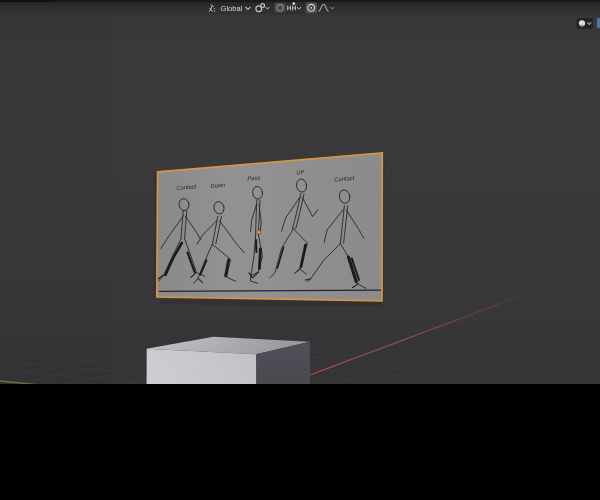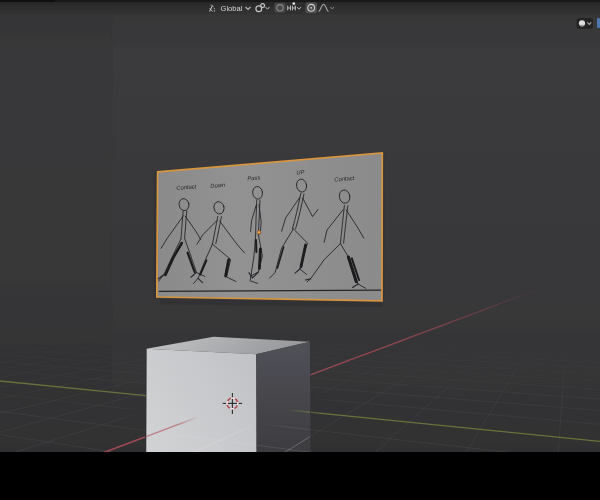--- a/index.html
+++ b/index.html
@@ -1,14 +1,14 @@
 <!DOCTYPE html>
 <html><head><meta charset="utf-8"><style>
 html,body{margin:0;padding:0;background:#000;}
-#page{position:relative;width:600px;height:452px;overflow:hidden;font-family:"Liberation Sans",sans-serif;}
+#page{position:relative;width:600px;height:384px;overflow:hidden;font-family:"Liberation Sans",sans-serif;}
 </style></head><body>
 <div id="page">
 <svg width="600" height="500" viewBox="0 0 600 500">
 <defs>
   <linearGradient id="bgv" x1="0" y1="0" x2="0" y2="1">
     <stop offset="0" stop-color="#353537"></stop>
     <stop offset="0.1" stop-color="#3a3a3c"></stop>
     <stop offset="0.55" stop-color="#39393b"></stop>
     <stop offset="0.8" stop-color="#333335"></stop>
     <stop offset="1" stop-color="#2c2c2e"></stop>

